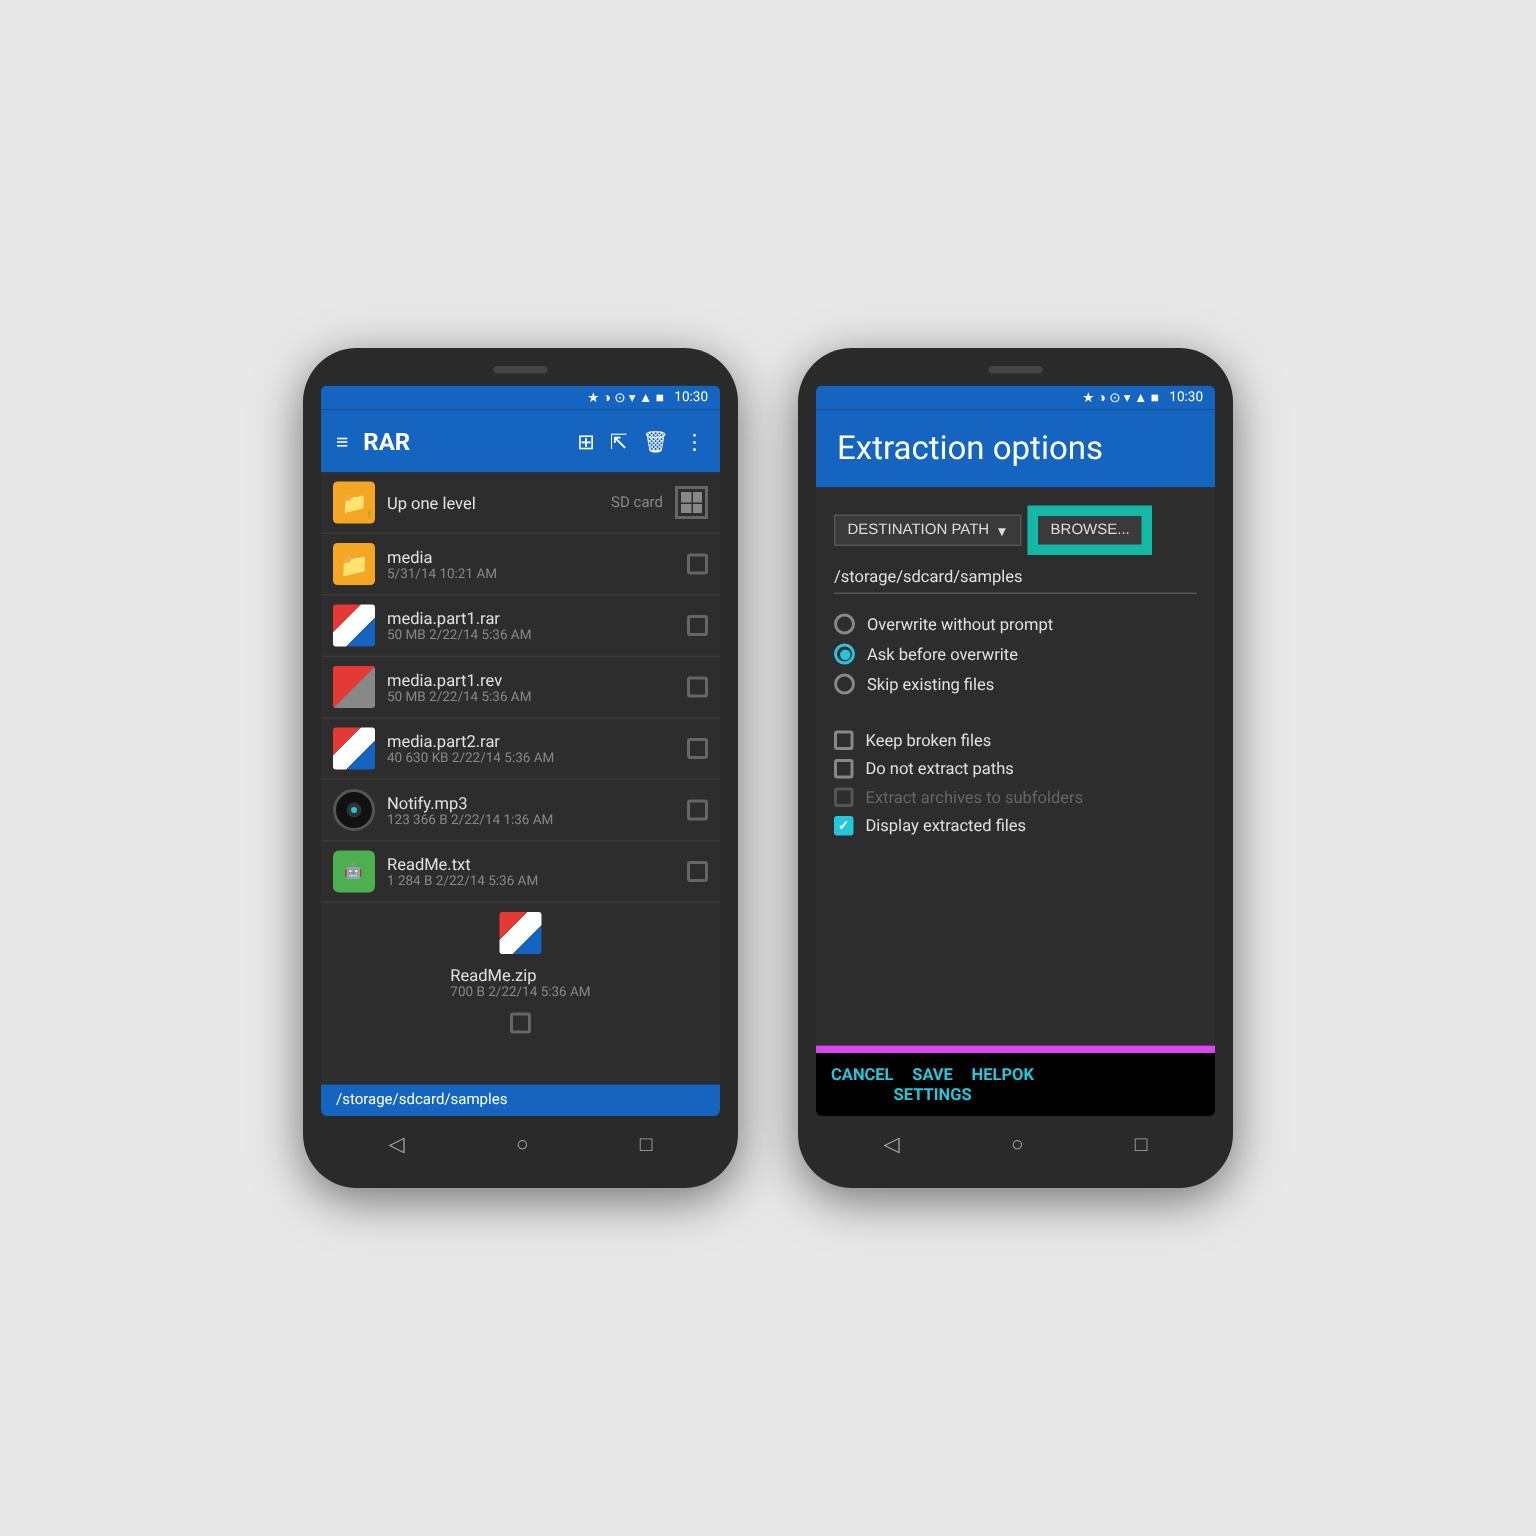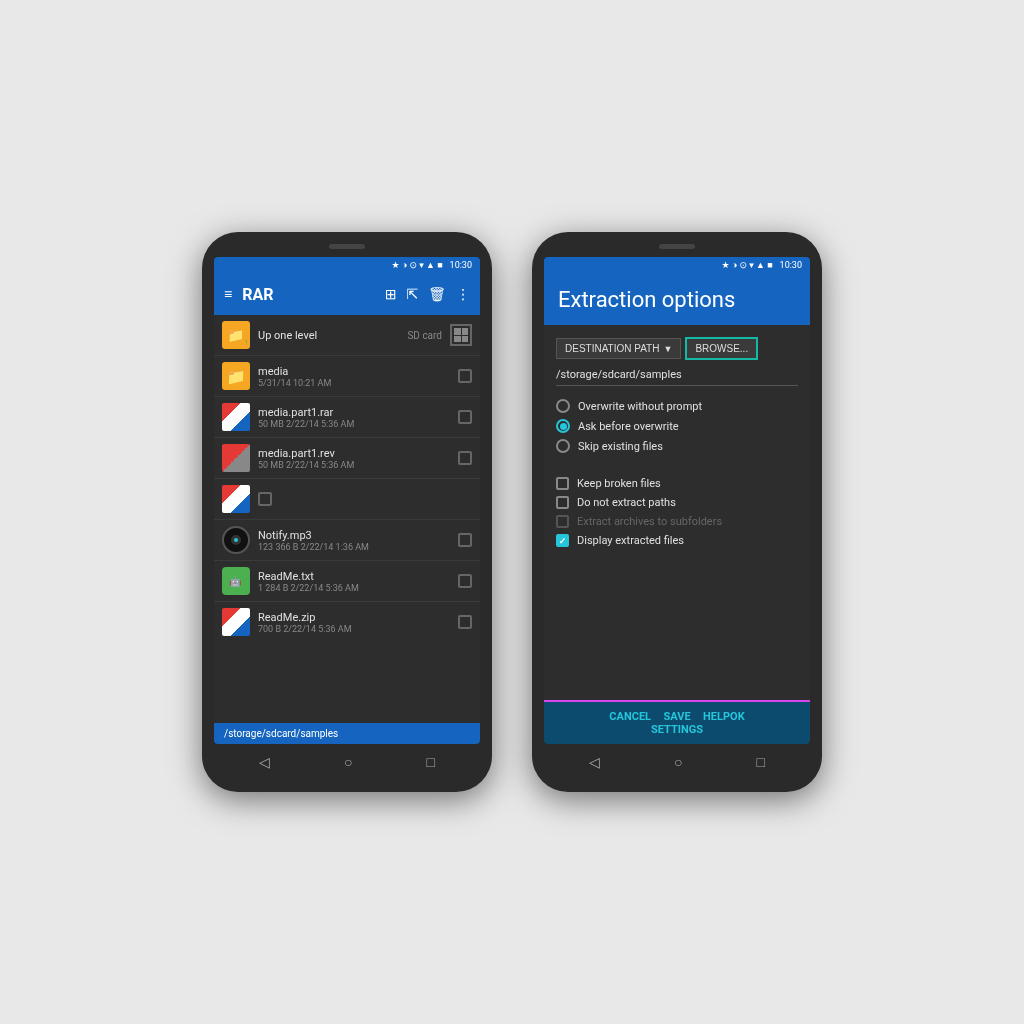--- a/index.html
+++ b/index.html
@@ -94,21 +94,21 @@
       overflow: hidden;
       background: #2d2d2d;
     }
     .file-item {
       display: flex;
       align-items: center;
       padding: 6px 8px;
       border-bottom: 1px solid #3a3a3a;
       gap: 8px;
     }
-    .file-item:last-child { border-bottom: none; }
+    .file-item:last-child { border-bottom: none; flex-direction: column; }
     .file-icon {
       width: 28px;
       height: 28px;
       border-radius: 3px;
       display: flex;
       align-items: center;
       justify-content: center;
       font-size: 16px;
       flex-shrink: 0;
     }
@@ -192,21 +192,21 @@
       color: #ddd;
       font-size: 10px;
       padding: 4px 8px;
       display: flex;
       align-items: center;
       gap: 4px;
       cursor: pointer;
     }
     .browse-btn {
       background: #3a3a3a;
-      border: 2px solid #14b8a6;
+      border: 7px solid #14b8a6;
       color: #ddd;
       font-size: 10px;
       padding: 4px 8px;
       cursor: pointer;
     }
     .path-text {
       color: #e0e0e0;
       font-size: 11px;
       padding-bottom: 4px;
       border-bottom: 1px solid #555;
@@ -274,24 +274,24 @@
     .checkbox-label {
       color: #e0e0e0;
       font-size: 11px;
     }
     .checkbox-label.disabled {
       color: #666;
       text-align: center;
     }
     .extraction-actions {
       display: flex;
-      justify-content: center;
+      justify-content: flex-start;
       padding: 8px 10px;
-      background: #0c4a6e;
-      border-top: 2px solid #d946ef;
+      background: #000000;
+      border-top: 5px solid #d946ef;
     }
     .action-btn {
       color: #26C6DA;
       font-size: 11px;
       font-weight: bold;
       cursor: pointer;
       text-align: center;
     }
     .section-divider {
       height: 8px;
@@ -361,20 +361,24 @@
           <div class="file-icon" style="background:linear-gradient(135deg,#e53935 50%,#888 50%);width:28px;height:28px;border-radius:2px;"></div>
           <div class="file-info">
             <div class="file-name">media.part1.rev</div>
             <div class="file-meta">50 MB          2/22/14 5:36 AM</div>
           </div>
           <div class="file-checkbox"></div>
         </div>
 
         <div class="file-item">
           <div class="file-icon" style="background:linear-gradient(135deg,#e53935 33%,#fff 33%,#fff 66%,#1565C0 66%);width:28px;height:28px;border-radius:2px;"></div>
+          <div class="file-info">
+            <div class="file-name">media.part2.rar</div>
+            <div class="file-meta">40 630 KB    2/22/14 5:36 AM</div>
+          </div>
           <div class="file-checkbox"></div>
         </div>
 
         <div class="file-item">
           <div class="file-icon" style="background:#111;border:2px solid #555;border-radius:50%;width:28px;height:28px;display:flex;align-items:center;justify-content:center;">
             <div style="width:10px;height:10px;background:#26C6DA;border-radius:50%;border:3px solid #333;"></div>
           </div>
           <div class="file-info">
             <div class="file-name">Notify.mp3</div>
             <div class="file-meta">123 366 B     2/22/14 1:36 AM</div>

